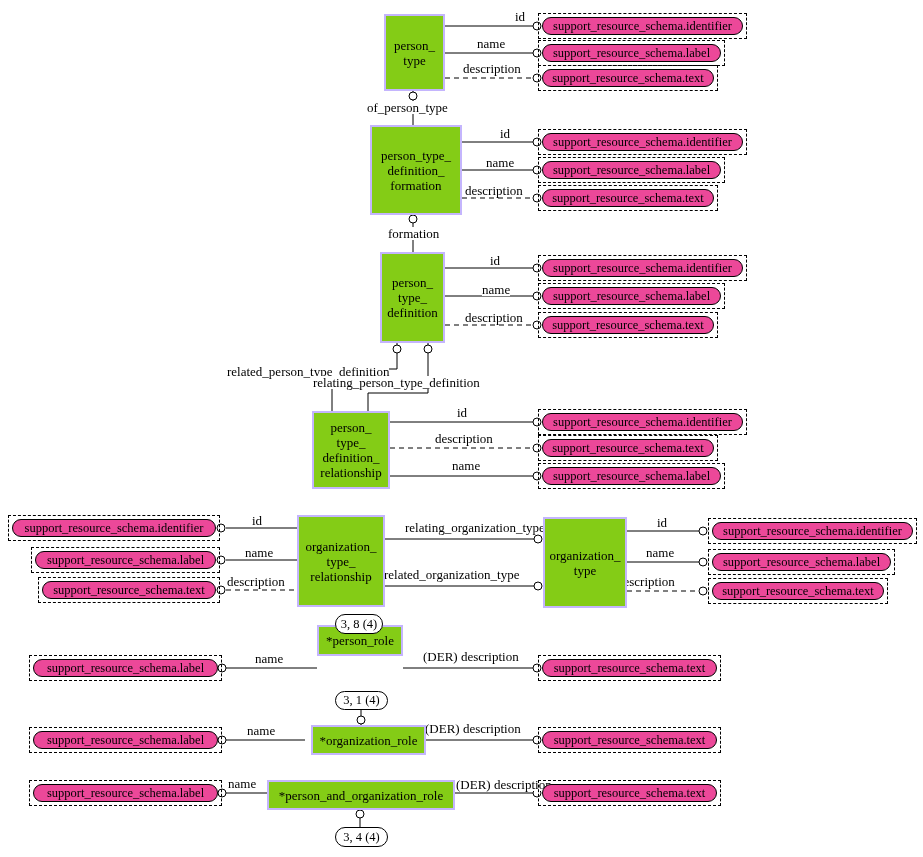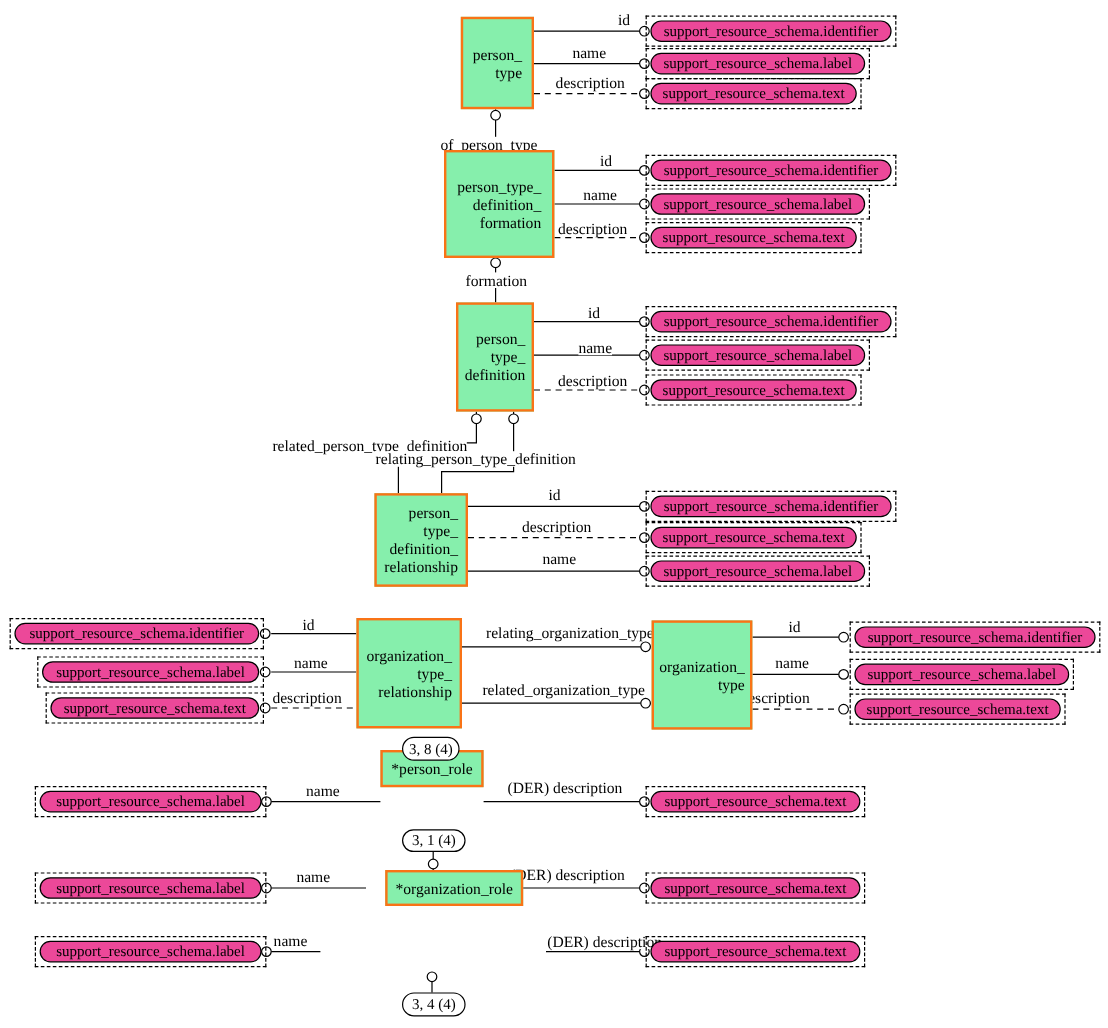--- a/index.html
+++ b/index.html
@@ -1,20 +1,20 @@
 <!DOCTYPE html>
 <html><head>
 <meta charset="utf-8">
 <style>
   html,body{margin:0;padding:0;background:#ffffff;}
   .canvas{position:relative;width:923px;height:857px;background:#ffffff;
           font-family:"Liberation Serif",serif;color:#000;overflow:hidden;}
   svg.wires{position:absolute;left:0;top:0;}
-  .entity{position:absolute;box-sizing:border-box;border:2px solid #f97316;background:#86efac;
-          display:flex;align-items:center;justify-content:center;text-align:right;
+  .entity{position:absolute;box-sizing:border-box;border:2px solid #c4b5fd;background:#84cc16;
+          display:flex;align-items:center;justify-content:center;text-align:center;
           white-space:pre-line;font-size:13px;line-height:15px;z-index:4;}
   .ref{position:absolute;box-sizing:border-box;border:1px dashed #000;background:transparent;
        padding:3px;display:flex;height:26px;z-index:3;}
   .pill{box-sizing:border-box;flex:1;border:1.5px solid #000;border-radius:9px;background:#ec4899;
         display:flex;align-items:center;justify-content:center;font-size:12.5px;
         white-space:nowrap;overflow:hidden;}
   .lbl{position:absolute;font-size:13px;line-height:13px;white-space:nowrap;background:#fff;z-index:2;}
   .oval{position:absolute;box-sizing:border-box;border:1.5px solid #000;border-radius:10px;background:#fff;
         display:flex;align-items:center;justify-content:center;font-size:12.5px;z-index:4;}
 </style>
@@ -103,38 +103,38 @@
       <circle cx="428" cy="349" r="4"></circle>
       <circle cx="358" cy="648" r="4"></circle>
       <circle cx="361" cy="720" r="4"></circle>
       <circle cx="360" cy="814" r="4"></circle>
     </g>
   </svg>
 
   <div class="lbl" style="left:515px;top:10px">id</div>
   <div class="lbl" style="left:477px;top:37px">name</div>
   <div class="lbl" style="left:463px;top:62px">description</div>
-  <div class="lbl" style="left:367px;top:114px">of_person_type</div>
+  <div class="lbl" style="left:367px;top:101px">of_person_type</div>
   <div class="lbl" style="left:500px;top:127px">id</div>
   <div class="lbl" style="left:486px;top:156px">name</div>
   <div class="lbl" style="left:465px;top:184px">description</div>
   <div class="lbl" style="left:388px;top:227px">formation</div>
   <div class="lbl" style="left:490px;top:254px">id</div>
   <div class="lbl" style="left:482px;top:283px">name</div>
   <div class="lbl" style="left:465px;top:311px">description</div>
   <div class="lbl" style="left:227px;top:365px">related_person_type_definition</div>
   <div class="lbl" style="left:313px;top:376px">relating_person_type_definition</div>
   <div class="lbl" style="left:457px;top:406px">id</div>
   <div class="lbl" style="left:435px;top:432px">description</div>
   <div class="lbl" style="left:452px;top:459px">name</div>
   <div class="lbl" style="left:252px;top:514px">id</div>
   <div class="lbl" style="left:245px;top:546px">name</div>
   <div class="lbl" style="left:227px;top:575px">description</div>
   <div class="lbl" style="left:405px;top:521px">relating_organization_type</div>
-  <div class="lbl" style="left:402px;top:568px">related_organization_type</div>
+  <div class="lbl" style="left:384px;top:568px">related_organization_type</div>
   <div class="lbl" style="left:657px;top:516px">id</div>
   <div class="lbl" style="left:646px;top:546px">name</div>
   <div class="lbl" style="left:617px;top:575px">description</div>
   <div class="lbl" style="left:255px;top:652px">name</div>
   <div class="lbl" style="left:423px;top:650px">(DER) description</div>
   <div class="lbl" style="left:247px;top:724px">name</div>
   <div class="lbl" style="left:425px;top:722px">(DER) description</div>
   <div class="lbl" style="left:228px;top:777px">name</div>
   <div class="lbl" style="left:456px;top:778px">(DER) description</div>
 
@@ -230,19 +230,20 @@
   <div class="entity" style="left:312px;top:411px;width:78px;height:78px">person_
 type_
 definition_
 relationship</div>
   <div class="entity" style="left:297px;top:515px;width:88px;height:92px">organization_
 type_
 relationship</div>
   <div class="entity" style="left:543px;top:517px;width:84px;height:91px">organization_
 type</div>
   <div class="entity" style="left:317px;top:625px;width:86px;height:31px">*person_role</div>
-  <div class="entity" style="left:321px;top:725px;width:115px;height:30px">*organization_role</div>
+  <div class="entity" style="left:311px;top:725px;width:115px;height:30px">*organization_role</div>
+  <div class="entity" style="left:267px;top:780px;width:188px;height:30px">*person_and_organization_role</div>
 
   <div class="oval" style="left:335px;top:614px;width:48px;height:20px">3, 8 (4)</div>
   <div class="oval" style="left:335px;top:691px;width:53px;height:19px">3, 1 (4)</div>
   <div class="oval" style="left:335px;top:827px;width:53px;height:20px">3, 4 (4)</div>
 
 </div>
 
 </body></html>

